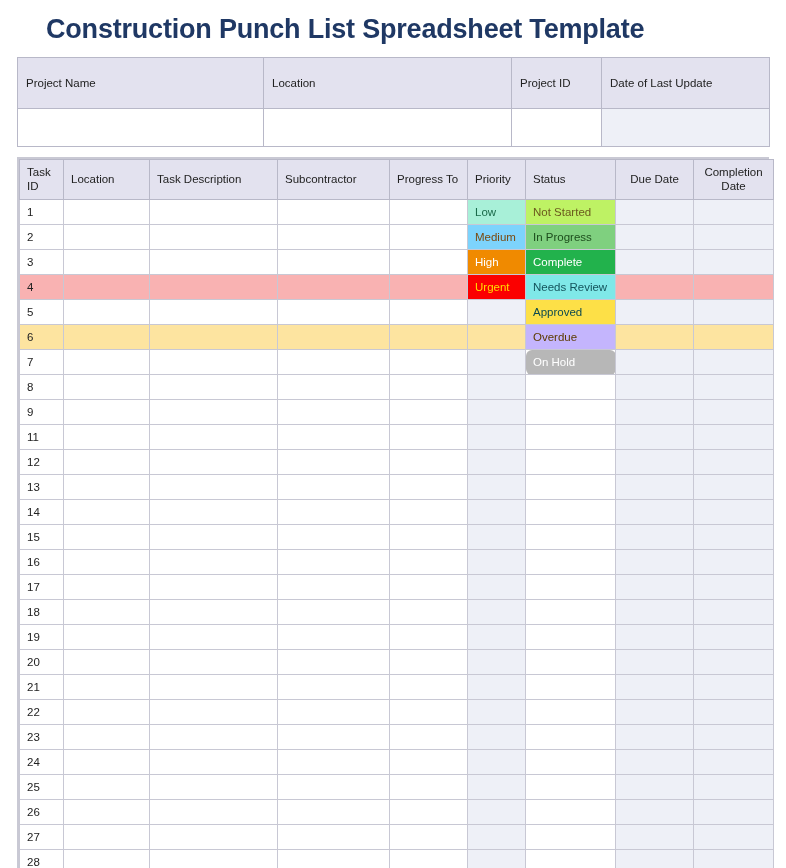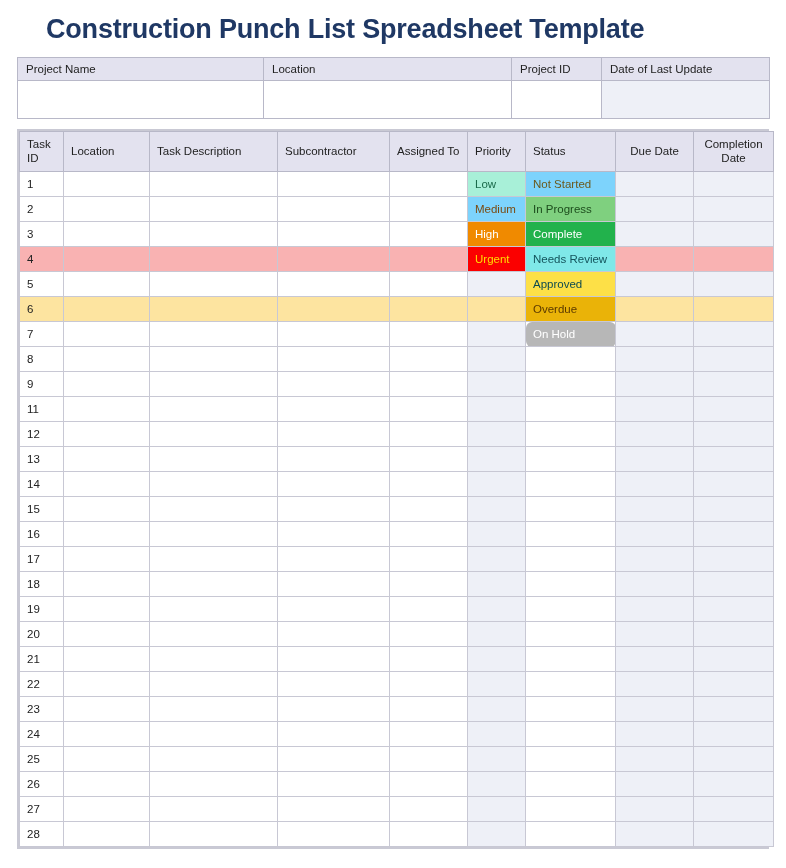--- a/index.html
+++ b/index.html
@@ -35,21 +35,21 @@
     width: 752px;
     border: 1px solid #b8b8c8;
   }
   .info-table th {
     background: #e3e2ef;
     border: 1px solid #b8b8c8;
     font-size: 11.5px;
     font-weight: normal;
     color: #222;
     text-align: left;
-    padding: 5px 8px;
+    padding: 19px 8px;
     height: 22px;
   }
   .info-table td {
     background: #eef0f7;
     border: 1px solid #b8b8c8;
     height: 38px;
   }
   .info-table td.blank { background: #ffffff; }
 
   
@@ -135,36 +135,36 @@
         <col style="width:90px">
         <col style="width:78px">
         <col style="width:80px">
       </colgroup>
       <thead>
         <tr>
           <th>Task ID</th>
           <th>Location</th>
           <th>Task Description</th>
           <th>Subcontractor</th>
-          <th>Assigned To</th>
+          <th>Progress To</th>
           <th>Priority</th>
           <th>Status</th>
           <th style="text-align:center">Due Date</th>
           <th style="text-align:center">Completion Date</th>
         </tr>
       </thead>
       <tbody id="punch-list-body">
           <tr>
             <td class="idcell">1</td>
             <td></td>
             <td></td>
             <td></td>
             <td></td>
             <td class="chip" style="background: rgb(168, 240, 216); color: rgb(26, 106, 74);">Low</td>
-            <td class="chip" style="background: #7dd3fc; color: rgb(107, 90, 30);">Not Started</td>
+            <td class="chip" style="background: #bef264; color: rgb(107, 90, 30);">Not Started</td>
             <td class="shade"></td>
             <td class="shade"></td>
           </tr>
           <tr>
             <td class="idcell">2</td>
             <td></td>
             <td></td>
             <td></td>
             <td></td>
             <td class="chip" style="background: #7dd3fc; color: rgb(122, 74, 16);">Medium</td>
@@ -205,21 +205,21 @@
             <td class="shade"></td>
             <td class="shade"></td>
           </tr>
           <tr class="row-yellow">
             <td class="idcell">6</td>
             <td></td>
             <td></td>
             <td></td>
             <td></td>
             <td class="chip"></td>
-            <td class="chip" style="background: #eab308; color: rgb(92, 58, 0);">Overdue</td>
+            <td class="chip" style="background: #c4b5fd; color: rgb(92, 58, 0);">Overdue</td>
             <td></td>
             <td></td>
           </tr>
           <tr>
             <td class="idcell">7</td>
             <td></td>
             <td></td>
             <td></td>
             <td></td>
             <td class="chip prio-blank"></td>

